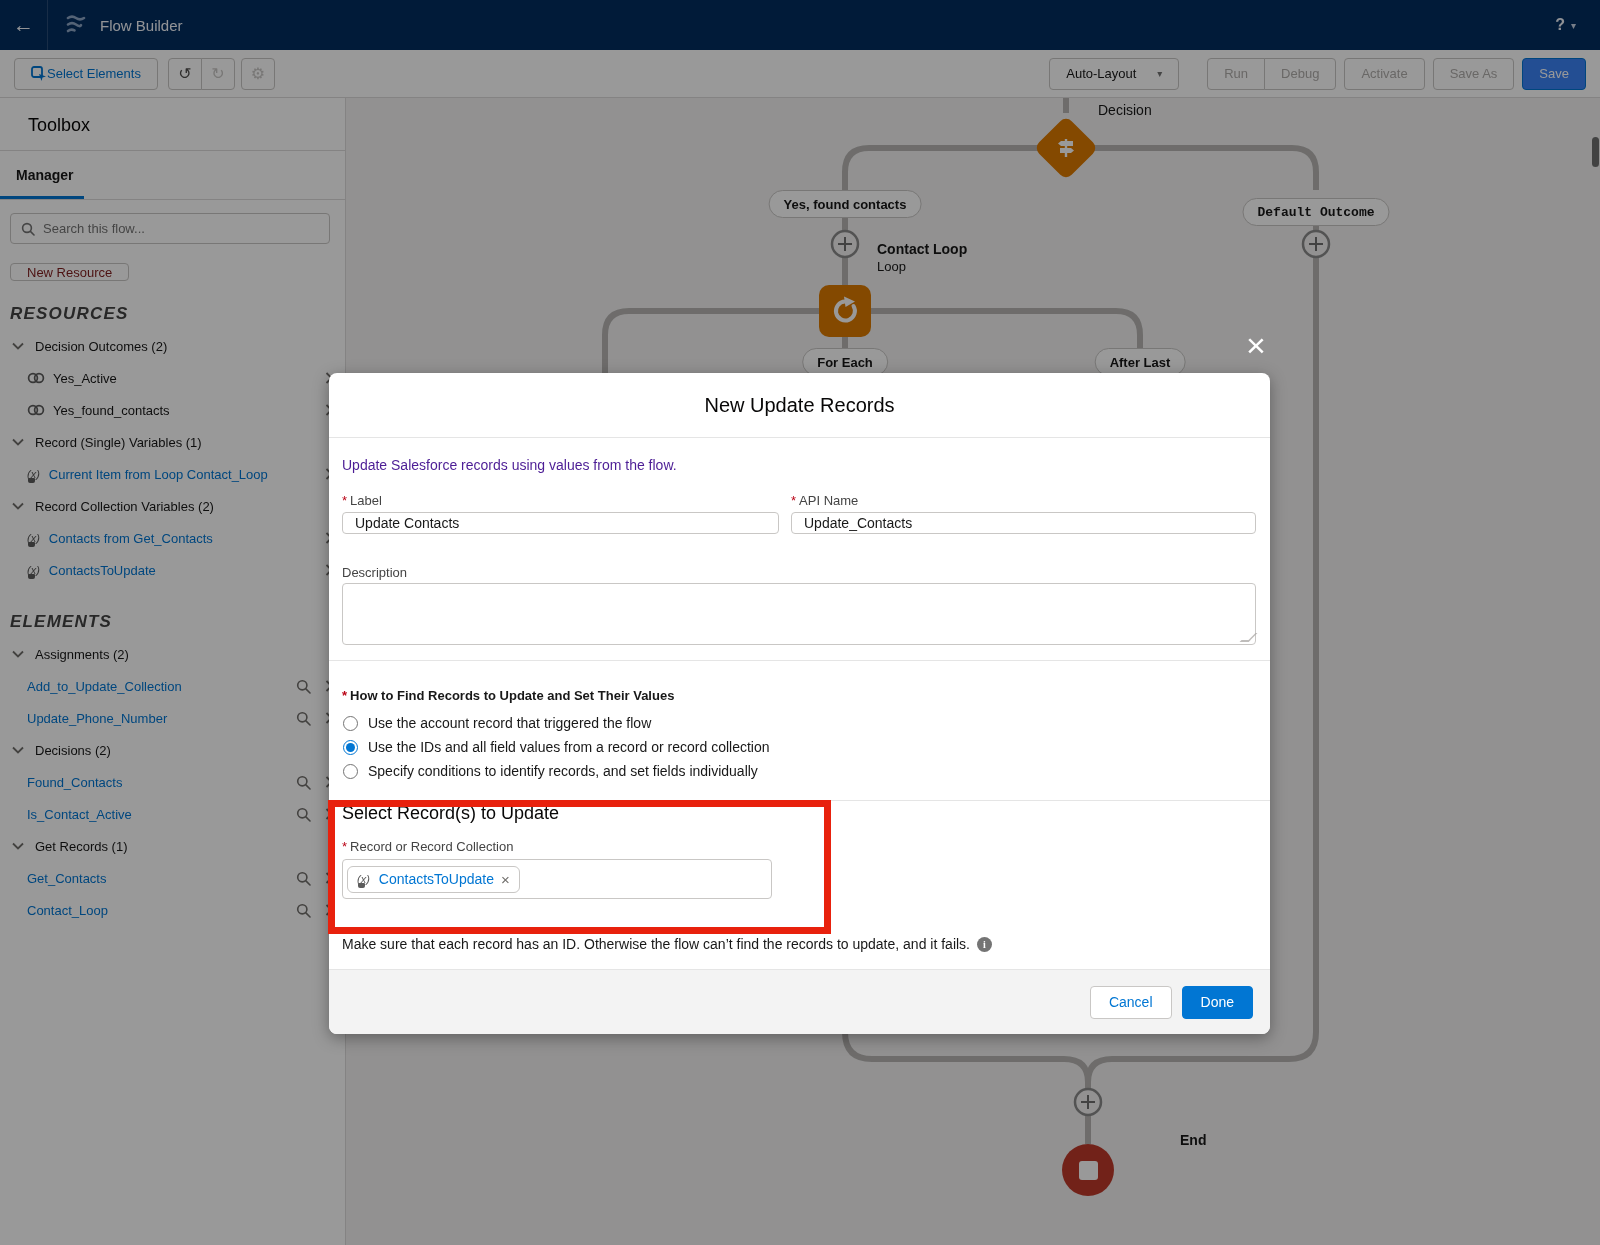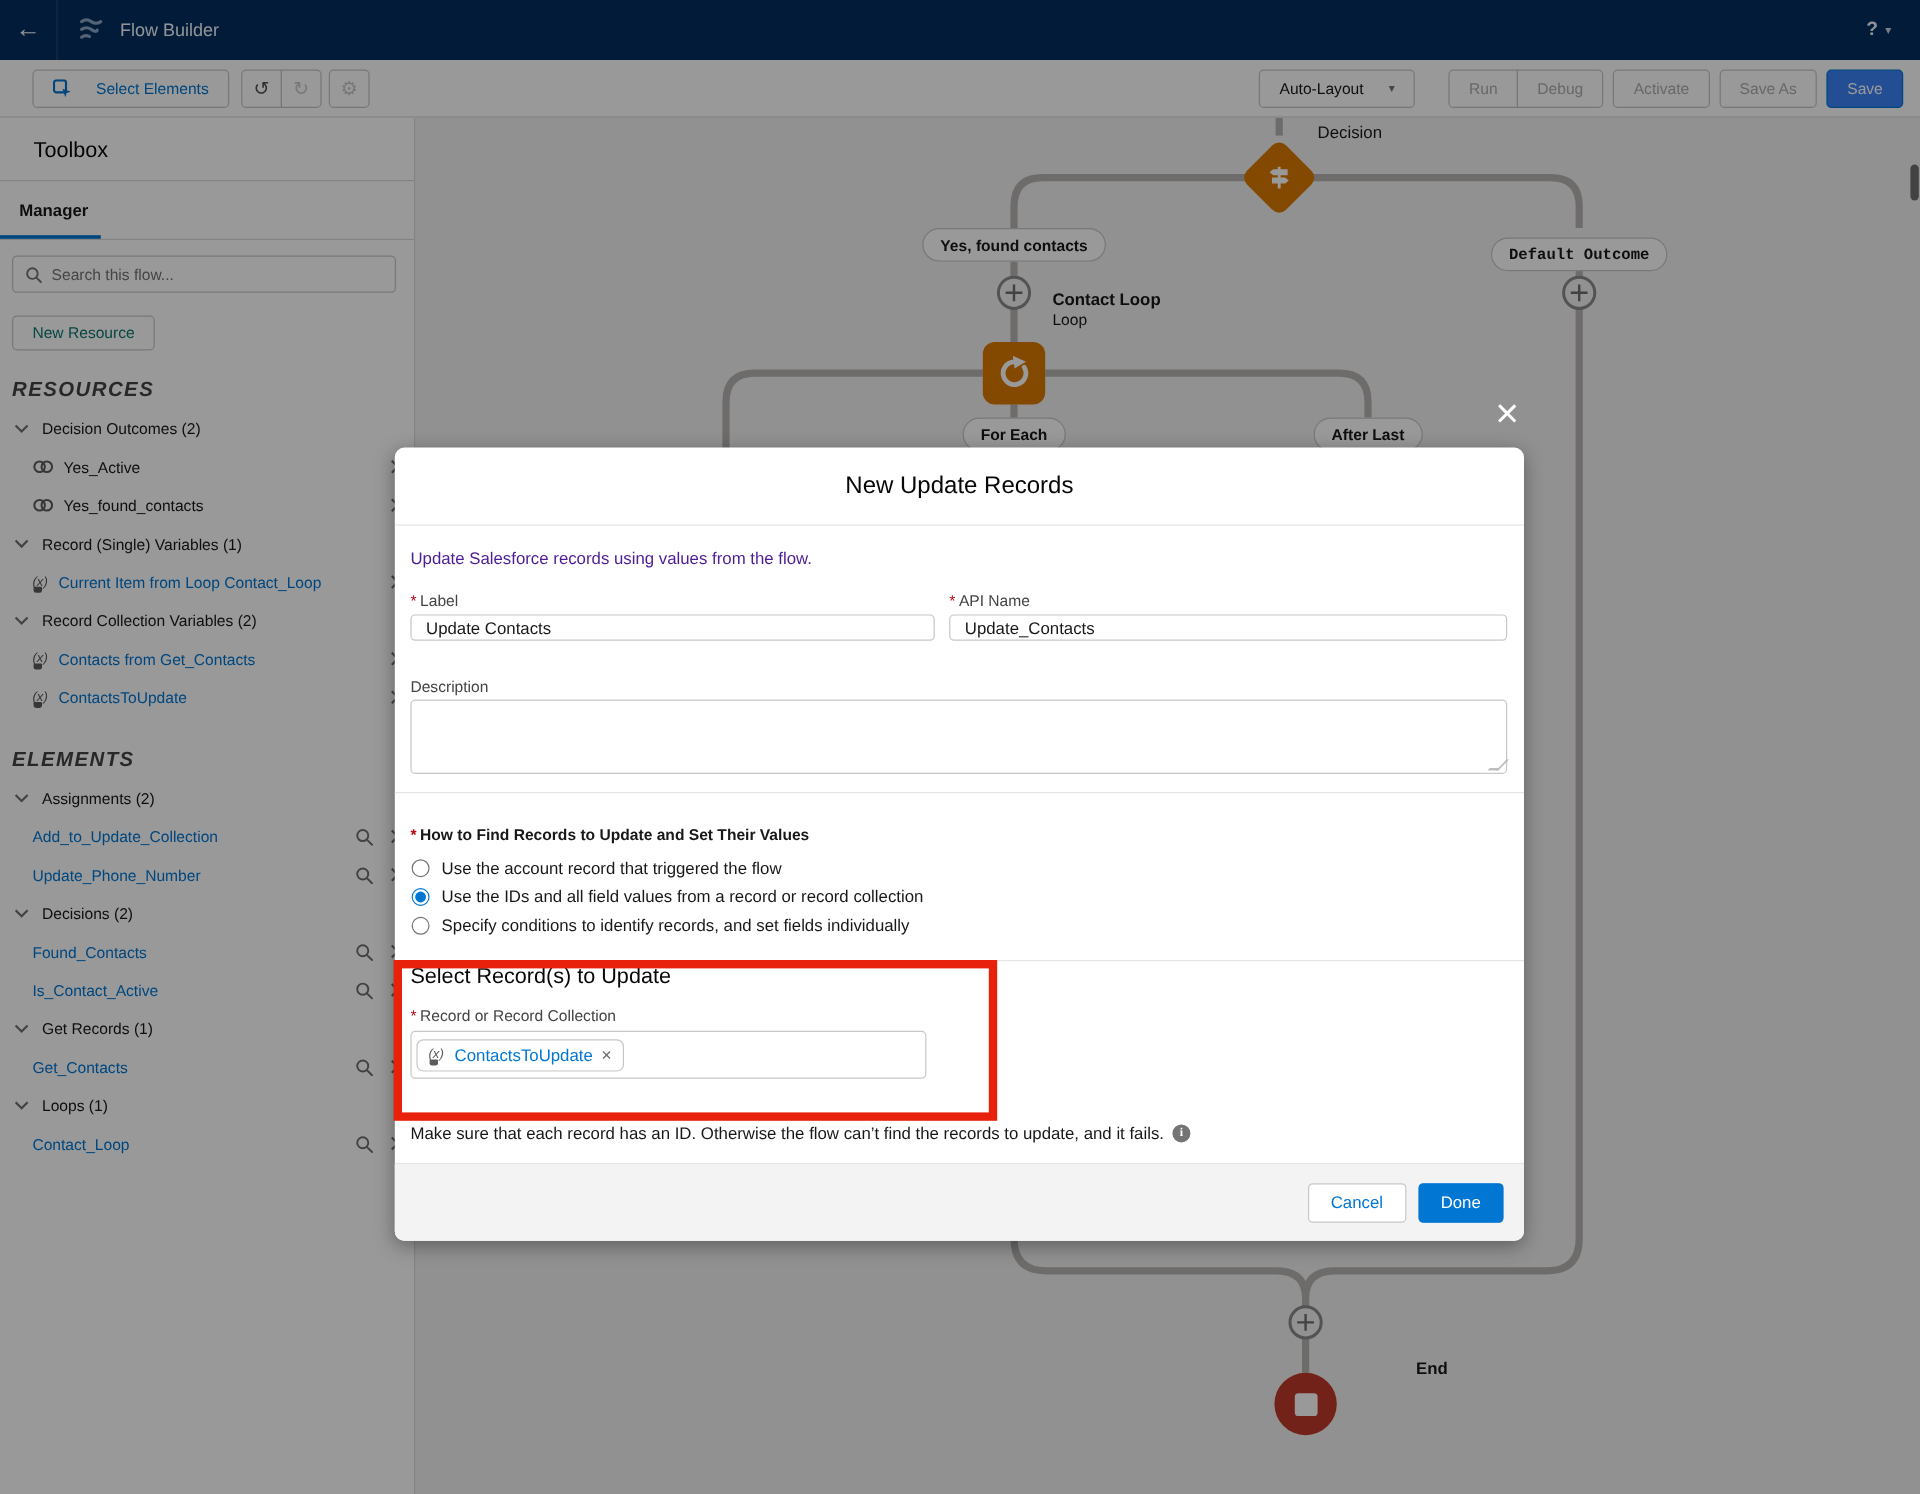--- a/index.html
+++ b/index.html
@@ -12,41 +12,41 @@
   .hdr-back { width:48px; height:50px; display:flex; align-items:center; justify-content:center; color:#f3f6fb; font-size:21px; border-right:1px solid rgba(255,255,255,.15); cursor:pointer; }
   .hdr-logo { margin-left:16px; display:flex; align-items:center; }
   .hdr-title { color:#f3f6fb; font-size:15px; margin-left:12px; }
   .hdr-right { margin-left:auto; margin-right:24px; display:flex; align-items:center; gap:6px; color:#eef2f8; }
   .hdr-help { font-size:16px; font-weight:bold; cursor:pointer; }
   .hdr-caret { font-size:10px; color:#c6d3e4; }
 
   
   .tbar { position:absolute; left:0; top:50px; width:1600px; height:48px; background:#fff; border-bottom:1px solid #dddbda; display:flex; align-items:center; padding:0 14px; z-index:4; }
   .btn { height:32px; border:1px solid #c9c7c5; background:#fff; border-radius:4px; font-size:13px; display:inline-flex; align-items:center; justify-content:center; padding:0 16px; color:#181818; cursor:pointer; font-family:"Liberation Sans",sans-serif; }
-  .btn.blue-text { color:#0176d3; gap:20px;margin-left:13px; }
+  .btn.blue-text { color:#0176d3; gap:0; }
   .btn.disabled { color:#b0adab; cursor:default; }
   .btn.primary { background:#3b82f6; border-color:#0176d3; color:#fff; }
   .icon-btn { width:34px; padding:0; color:#514f4d; font-size:16px; }
   .icon-btn.disabled { color:#c9c7c5; }
   .grp { display:inline-flex; }
   .grp .btn { border-radius:0; margin-left:-1px; }
   .grp .btn:first-child { border-radius:4px 0 0 4px; margin-left:0; }
   .grp .btn:last-child { border-radius:0 4px 4px 0; }
   .tbar-right { margin-left:auto; display:flex; align-items:center; gap:8px; }
   .autolayout { gap:10px; margin-right:20px; min-width:130px; justify-content:space-between; }
   .caret-dn { font-size:10px; color:#747474; }
 
   
   .side { position:absolute; left:0; top:98px; width:346px; height:1147px; background:#fff; border-right:1px solid #dddbda; z-index:3; }
   .side-h1 { font-size:18px; color:#080707; padding:17px 0 14px 28px; border-bottom:1px solid #dddbda; }
   .tabrow { position:relative; height:49px; border-bottom:1px solid #dddbda; }
   .tab { position:absolute; left:0; top:0; height:48px; padding:0 20px 0 16px; display:flex; align-items:center; font-size:14px; font-weight:bold; color:#181818; cursor:pointer; }
   .tab-underline { position:absolute; left:0; bottom:0; width:84px; height:3px; background:#0176d3; }
   .search { margin:13px 15px 0 10px; height:31px; border:1px solid #c9c7c5; border-radius:4px; display:flex; align-items:center; padding:0 10px; gap:8px; color:#747474; font-size:13px; background:#fff; }
-  .newres { margin:19px 0 0 10px; height:29px; border:1px solid #c9c7c5; border-radius:4px; background:#fff; color:#0f766e; font-size:13px; padding:0 16px; display:inline-flex; align-items:center; cursor:pointer; }
+  .newres { margin:19px 0 0 10px; height:18px; border:1px solid #c9c7c5; border-radius:4px; background:#fff; color:#7f1d1d; font-size:13px; padding:0 16px; display:inline-flex; align-items:center; cursor:pointer; }
   .sec-label { font-size:17px; letter-spacing:1.2px; color:#444; padding:23px 0 6px 10px; font-weight:bold;font-style:italic; }
   .sec-label.second { padding-top:26px; }
   .srow { height:32px; display:flex; align-items:center; font-size:13px; color:#181818; padding-left:12px; position:relative; }
   .srow .chev-d { margin-right:11px; color:#706e6b; }
   .srow.item { padding-left:27px; }
   .srow .link { color:#0176d3; cursor:pointer; }
   .row-icon { margin-right:8px; display:inline-flex; align-items:center; }
   .var-icon { position:relative; font-size:11px; font-style:italic; color:#5c5c5c; margin-right:9px; }
   .var-icon i { position:absolute; left:1px; bottom:-3px; width:7px; height:5px; background:#5c5c5c; border-radius:1px 1px 2px 2px; font-style:normal; }
   .row-tools { position:absolute; right:12px; display:flex; align-items:center; gap:14px; }
@@ -403,26 +403,20 @@
             <circle cx="6.3" cy="6.3" r="4.6" fill="none" stroke="#706e6b" stroke-width="1.6"></circle>
             <path d="M9.9 9.9 L14 14" stroke="#706e6b" stroke-width="1.6" stroke-linecap="round"></path>
           </svg>
         <svg class="chev-r" width="8" height="12" viewBox="0 0 8 12">
             <path d="M1.5 1 L6.5 6 L1.5 11" fill="none" stroke="#706e6b" stroke-width="1.8"></path>
           </svg>
       </span>
     </div>
 
     
-    <div class="srow">
-      <svg class="chev-d" width="12" height="8" viewBox="0 0 12 8">
-          <path d="M1 1.5 L6 6.5 L11 1.5" fill="none" stroke="#706e6b" stroke-width="1.8"></path>
-        </svg>
-      <span>Loops (1)</span>
-    </div>
     <div class="srow item">
       <span class="link">Contact_Loop</span>
       <span class="row-tools">
         <svg width="15" height="15" viewBox="0 0 15 15">
             <circle cx="6.3" cy="6.3" r="4.6" fill="none" stroke="#706e6b" stroke-width="1.6"></circle>
             <path d="M9.9 9.9 L14 14" stroke="#706e6b" stroke-width="1.6" stroke-linecap="round"></path>
           </svg>
         <svg class="chev-r" width="8" height="12" viewBox="0 0 8 12">
             <path d="M1.5 1 L6.5 6 L1.5 11" fill="none" stroke="#706e6b" stroke-width="1.8"></path>
           </svg>

